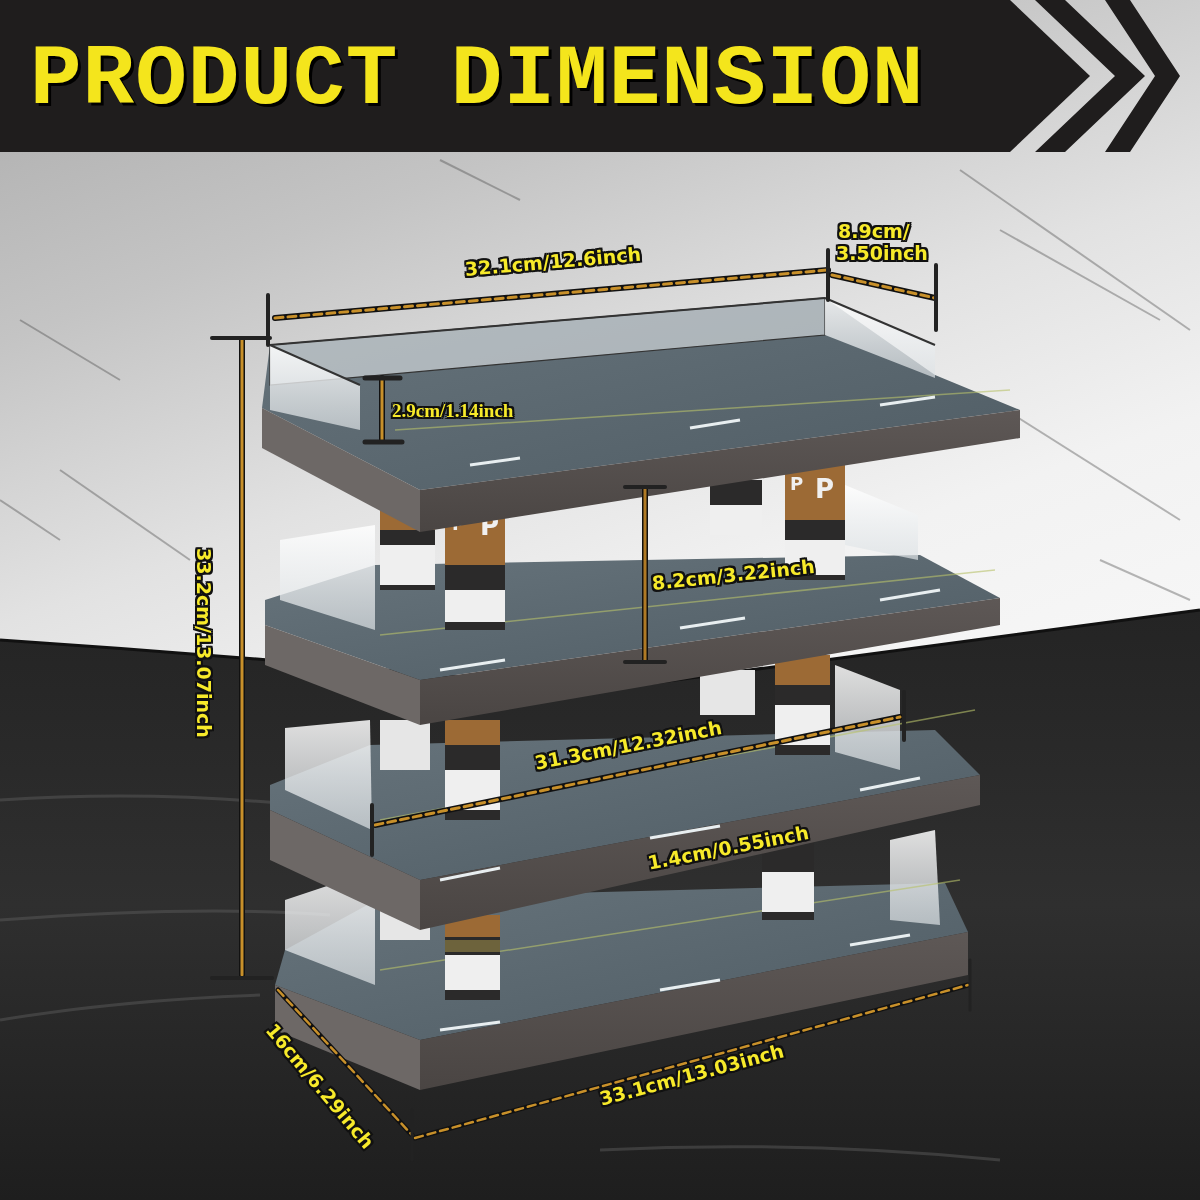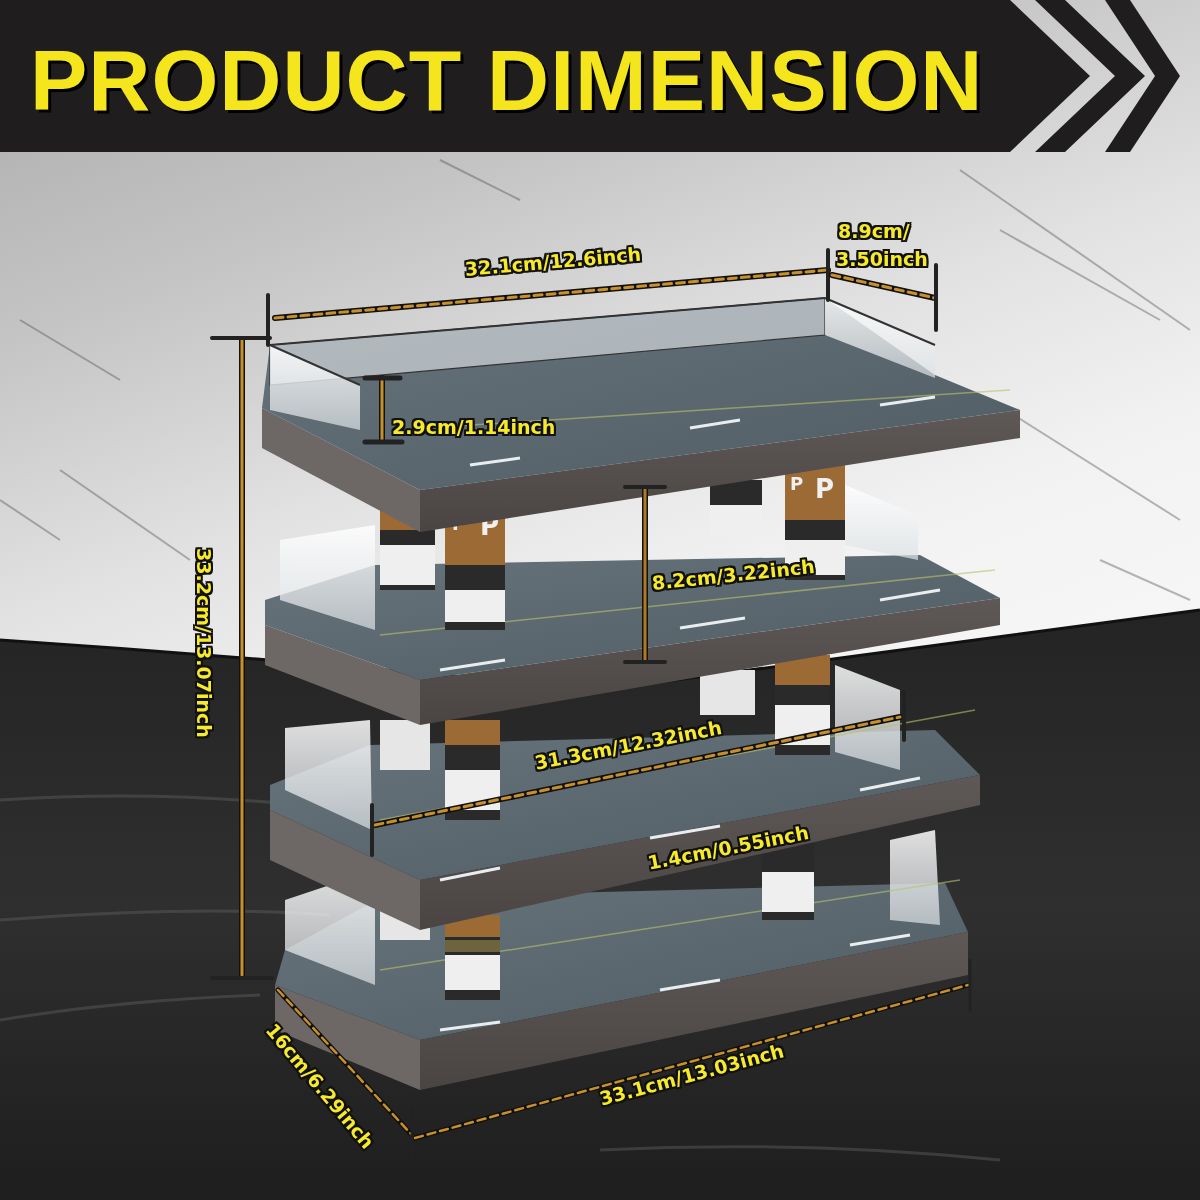--- a/index.html
+++ b/index.html
@@ -1,21 +1,21 @@
 <!DOCTYPE html>
 <html><head>
 <meta charset="utf-8">
 <style>
   html, body { margin:0; padding:0; }
   body { width:1200px; height:1200px; overflow:hidden; position:relative; font-family:"DejaVu Sans", sans-serif; background:#2a2a2a; }
   .scene { position:absolute; inset:0; }
   .wall { position:absolute; left:0; top:0; width:1200px; height:700px;
     background: linear-gradient(160deg, #a9a9a9 0%, #c4c4c4 30%, #e2e2e2 55%, #f2f2f2 75%, #f8f8f8 100%); }
   .header-bar { position:absolute; left:0; top:0; width:1090px; height:152px; background:#1f1d1d; clip-path: polygon(0 0, 1010px 0, 1090px 76px, 1010px 152px, 0 152px); }
-  .header-title { position:absolute; left:30px; top:20px; height:120px; line-height:120px; font-family:Liberation Sans, sans-serif; font-weight:bold; font-size:86px; color:#f4e51c; letter-spacing:1px; text-shadow: 3px 3px 0 #000; white-space:nowrap; }
+  .header-title { position:absolute; left:30px; top:20px; height:120px; line-height:120px; font-family:Liberation Mono, monospace; font-weight:bold; font-size:86px; color:#f4e51c; letter-spacing:1px; text-shadow: 3px 3px 0 #000; white-space:nowrap; }
   .chev { position:absolute; top:0; }
   .dim-label { position:absolute; font-family:"DejaVu Sans", sans-serif; font-weight:bold; font-size:19px; color:#f7ea2a; white-space:nowrap;
     text-shadow: -2px -2px 0 #111, 2px -2px 0 #111, -2px 2px 0 #111, 2px 2px 0 #111, 0 2px 0 #111, 2px 0 0 #111, 0 -2px 0 #111, -2px 0 0 #111; transform-origin:left center; }
   svg { position:absolute; left:0; top:0; }
 </style>
 </head>
 <body>
 
 <div class="scene">
   <div class="wall"></div>
@@ -204,21 +204,21 @@
 
   <div class="header-bar"></div>
   <div class="header-title">PRODUCT DIMENSION</div>
   <svg class="chev" width="1200" height="160" viewBox="0 0 1200 160">
     <polygon points="1035,0 1065,0 1145,76 1065,152 1035,152 1115,76" fill="#1f1d1d"></polygon>
     <polygon points="1105,0 1130,0 1180,76 1130,152 1105,152 1155,76" fill="#1f1d1d"></polygon>
   </svg>
 
   <div class="dim-label" style="left:465px; top:258px; transform:rotate(-5deg);">32.1cm/12.6inch</div>
   <div class="dim-label" style="left:838px; top:220px;">8.9cm/</div>
-  <div class="dim-label" style="left:836px; top:242px;margin-top:6px;">3.50inch</div>
-  <div class="dim-label" style="left:392px; top:416px;">2.9cm/1.14inch</div>
+  <div class="dim-label" style="left:836px; top:242px;">3.50inch</div>
+  <div class="dim-label" style="left:392px; top:400px;font-family:Liberation Serif, serif;">2.9cm/1.14inch</div>
   <div class="dim-label" style="left:652px; top:572px; transform:rotate(-6deg);">8.2cm/3.22inch</div>
   <div class="dim-label" style="left:215px; top:548px; transform:rotate(90deg); transform-origin:left top;">33.2cm/13.07inch</div>
   <div class="dim-label" style="left:535px; top:752px; transform:rotate(-11deg);">31.3cm/12.32inch</div>
   <div class="dim-label" style="left:648px; top:852px; transform:rotate(-11deg);">1.4cm/0.55inch</div>
   <div class="dim-label" style="left:270px; top:1015px; transform:rotate(50deg);">16cm/6.29inch</div>
   <div class="dim-label" style="left:600px; top:1088px; transform:rotate(-15deg);">33.1cm/13.03inch</div>
 </div>
 
 </body></html>

